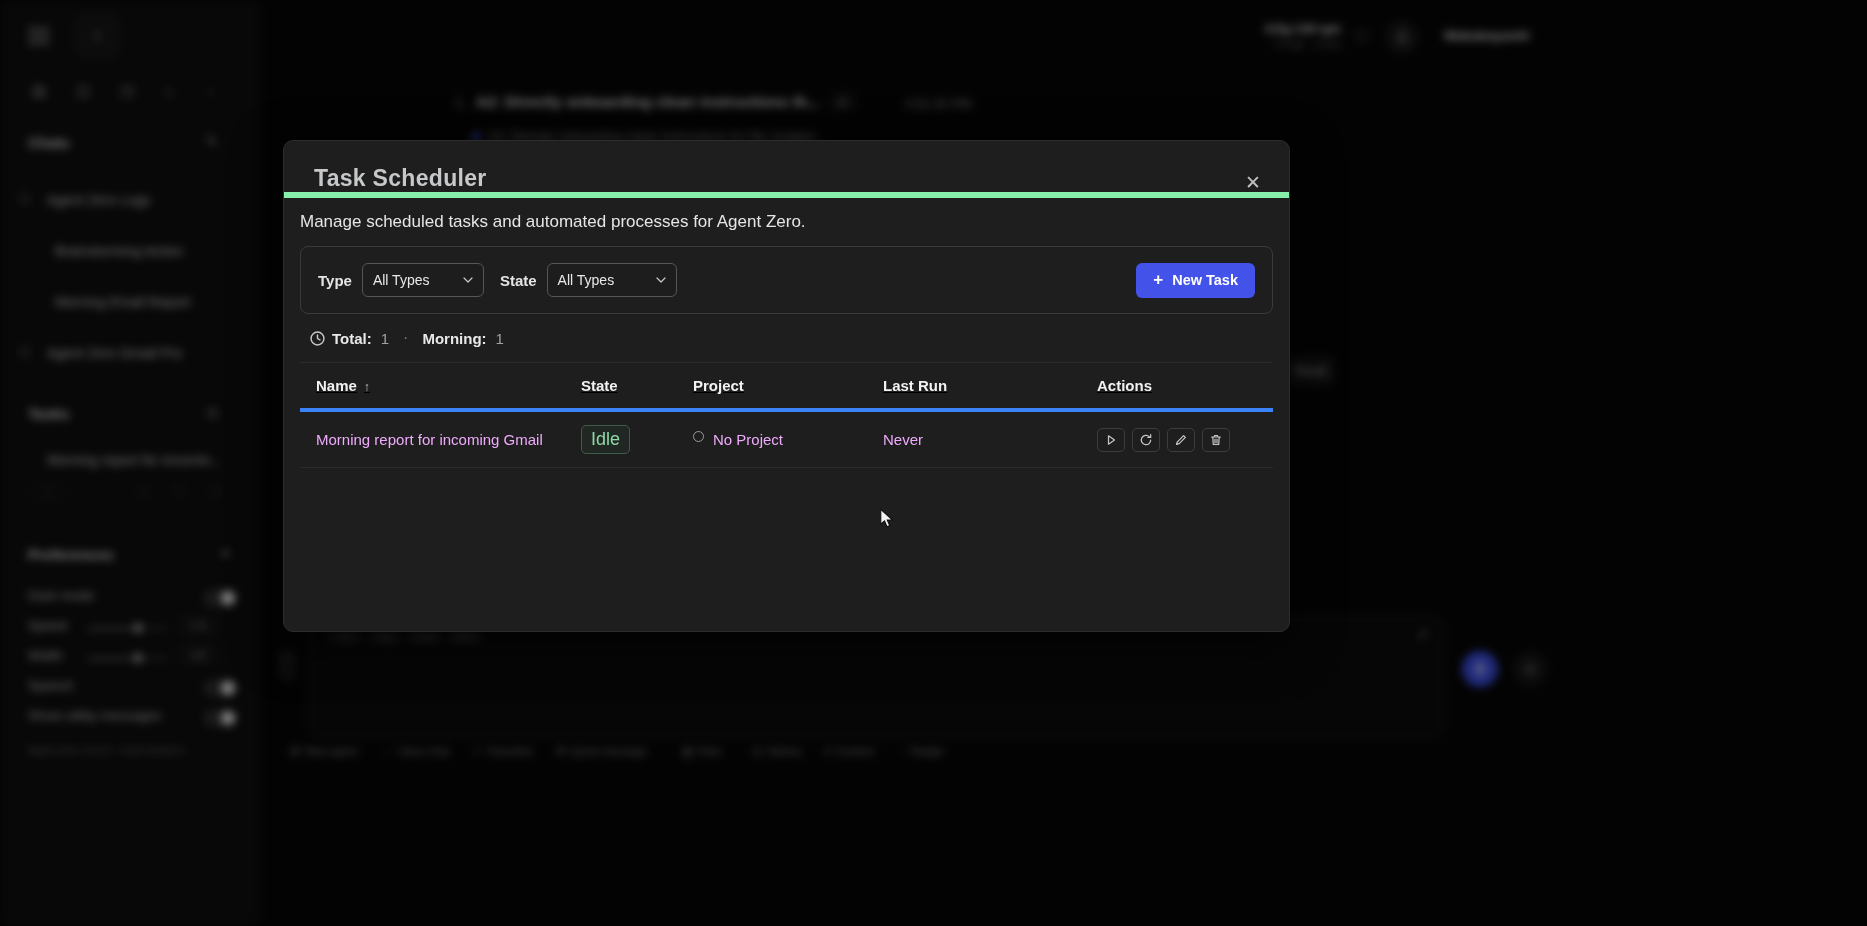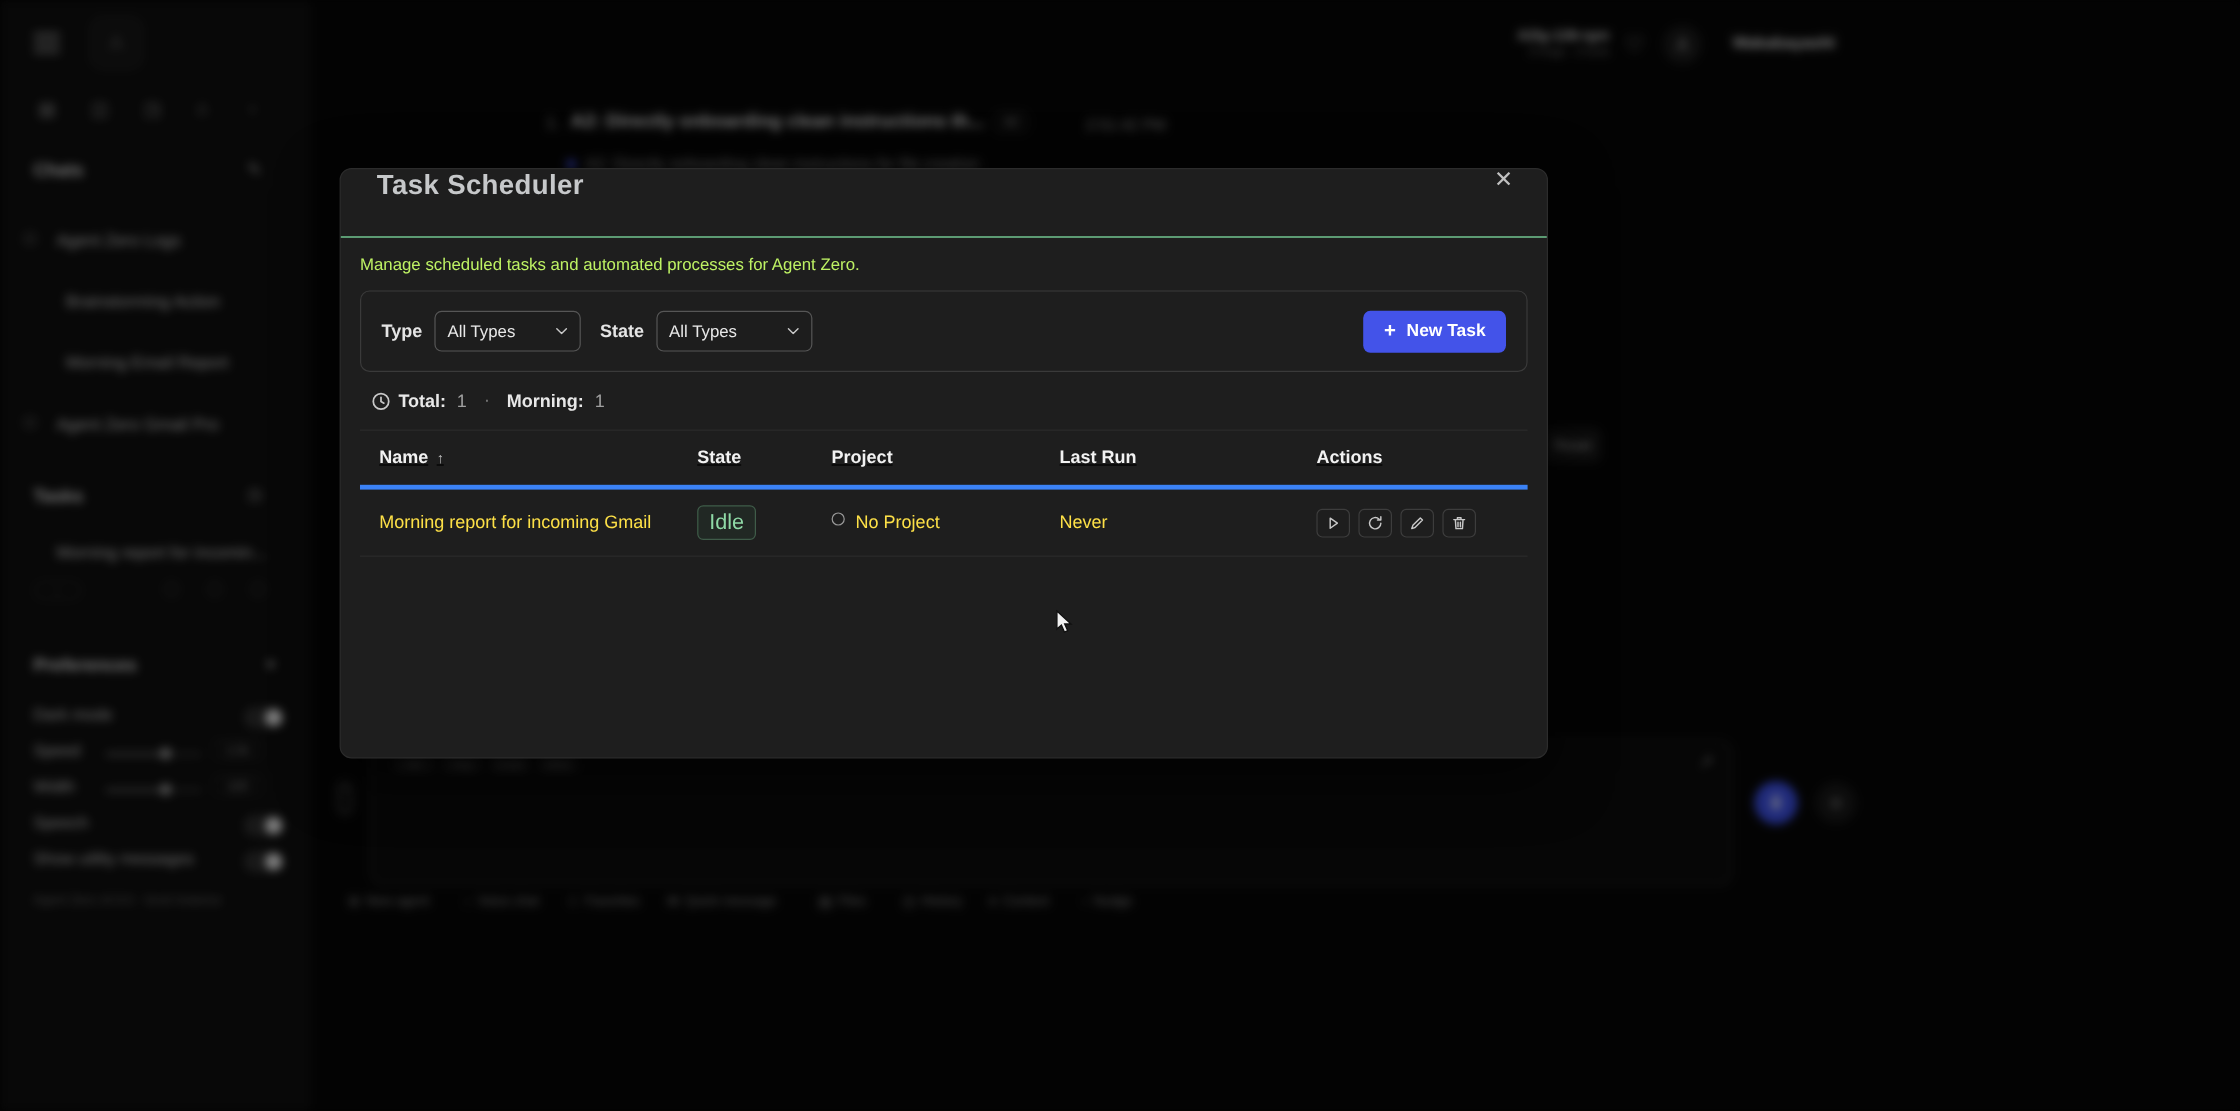--- a/index.html
+++ b/index.html
@@ -70,26 +70,26 @@
   .mic-btn { position:absolute; left:1204px; top:651px; width:36px; height:36px; border-radius:50%;
              background:#3b4ee0; display:flex; align-items:center; justify-content:center; }
   .aux-btn { position:absolute; left:1256px; top:653px; width:32px; height:32px; border-radius:50%;
              background:#161616; border:1px solid #2e2e2e; color:#777; font-size:14px;
              display:flex; align-items:center; justify-content:center; }
 
   
   .overlay { position:absolute; inset:0; background:rgba(0,0,0,0.45); z-index:10; }
   .modal { position:absolute; left:283px; top:140px; width:1007px; height:492px; background:#1e1e1e;
            border:1px solid #2c2c2c; border-radius:10px; box-shadow:0 14px 50px rgba(0,0,0,.65); z-index:20; }
-  .modal-header { height:57px; padding:0 28px 0 30px; display:flex; align-items:flex-start;
-                  justify-content:space-between; border-bottom:1px solid #86efac; }
+  .modal-header { height:57px; padding:0 28px 0 30px; display:flex; align-items:flex-end;
+                  justify-content:space-between; border-bottom:6px solid #86efac; }
   .modal-title { font-size:23px; font-weight:bold; color:#c6c8ca; letter-spacing:.3px; }
   .modal-close { font-size:19px; color:#c0c0c0; background:none; border:none; cursor:pointer; line-height:1;
                  font-family:"Liberation Sans", sans-serif; }
-  .modal-desc { margin:14px 16px; font-size:14px; color:#bef264; }
+  .modal-desc { margin:14px 16px; font-size:17px; color:#e5e5e5; }
   .filter-panel { margin:0 16px; height:68px; border:1px solid #3a3a3a; border-radius:8px;
                   display:flex; align-items:center; padding:0 17px; }
   .f-label { font-size:15px; font-weight:bold; color:#e5e5e5; margin-right:10px; }
   .select-box { height:34px; border:1px solid #565656; border-radius:6px; background:#1d1d1d;
                 display:flex; align-items:center; justify-content:space-between;
                 padding:0 10px; font-size:14px; color:#e8e8e8; cursor:pointer; }
   .select-type { width:122px; margin-right:16px; }
   .select-state { width:130px; }
   .new-task-btn { margin-left:auto; height:35px; padding:0 17px; border:none; border-radius:6px;
                   background:#4353e9; color:#fff; font-size:14.5px; font-weight:bold;
@@ -101,21 +101,21 @@
   .stat-label { font-size:15px; font-weight:bold; color:#e8e8e8; margin-left:0; }
   .stat-value { font-size:15px; color:#a0a0a0; margin-left:3px; }
   .stat-sep { color:#777; margin:0 8px; }
   .task-table { margin:0 16px; }
   .t-head, .t-row { display:grid; grid-template-columns:265px 112px 190px 214px 1fr; align-items:center; }
   .t-head { padding:14px 0; border-bottom:4px solid #3b82f6;text-decoration:underline; }
   .t-head > div { font-size:15px; font-weight:bold; color:#f2f2f2; padding-left:16px; }
   .sort-arrow { font-size:12px; color:#c0c0c0; margin-left:7px; font-weight:normal; }
   .t-row { padding:13px 0; border-bottom:1px solid #2b2b2b; }
   .t-row > div { padding-left:16px; }
-  .cell-name, .cell-lastrun, .proj-text { font-size:15px; color:#fde047; }
+  .cell-name, .cell-lastrun, .proj-text { font-size:15px; color:#f0abfc; }
   .state-badge { display:inline-block; padding:3px 9px; border-radius:5px; font-size:18px;
                  color:#8fd9a6; border:1px solid #3f5c49; background:rgba(80,160,110,.08); }
   .cell-project { display:flex; gap:9px; }
   .proj-radio { width:11px; height:11px; border:1.5px solid #9a9a9a; border-radius:50%; }
   .cell-actions { display:flex; gap:7px; }
   .act-btn { width:28px; height:24px; border:1px solid #3d3d3d; border-radius:5px; background:transparent;
              display:flex; align-items:center; justify-content:center; cursor:pointer; }
   .icon-svg { stroke:#c8c8c8; fill:none; stroke-width:1.2; stroke-linecap:round; stroke-linejoin:round; }
   .cursor { position:absolute; left:878px; top:508px; z-index:50; }
 </style>

